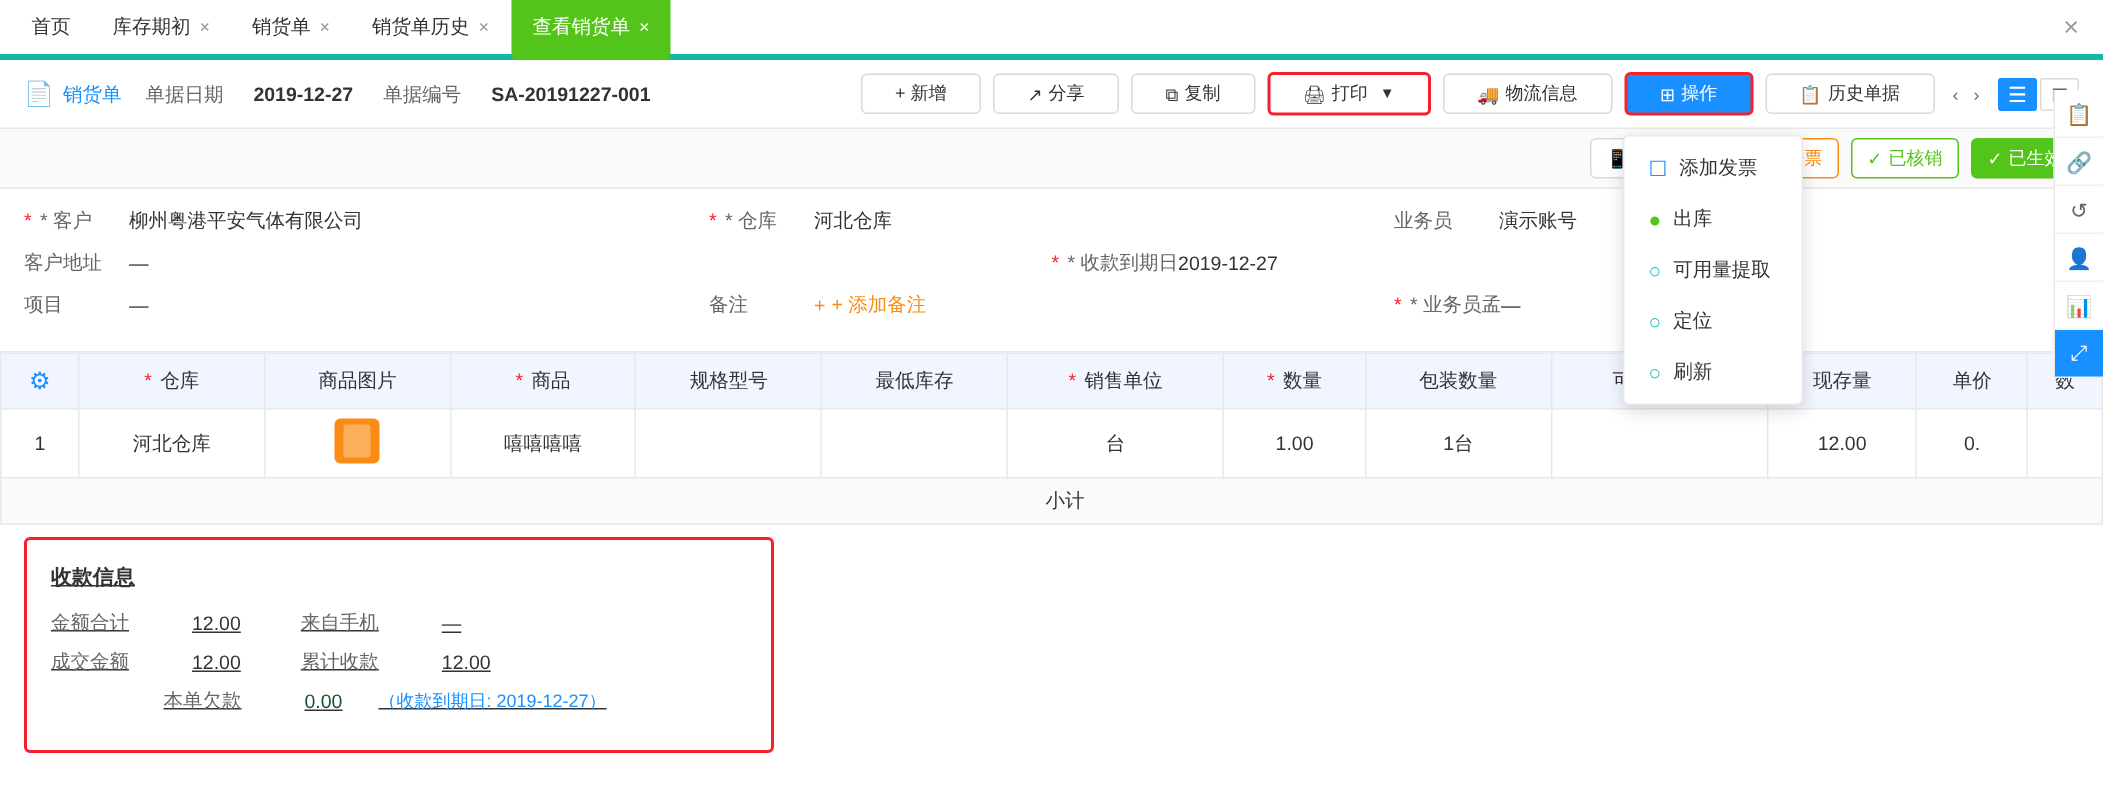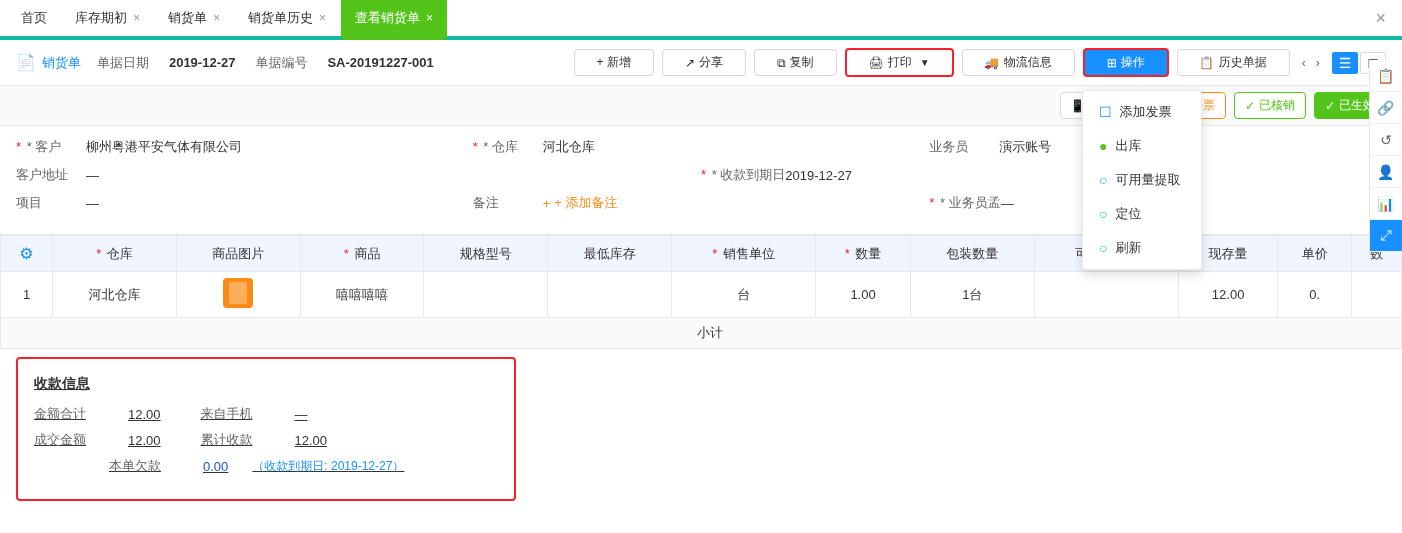--- a/index.html
+++ b/index.html
@@ -99,21 +99,21 @@
     
     .payment-section {
       margin: 8px 16px; border: 2px solid #f5222d; border-radius: 4px; padding: 16px;
       background: #fff; max-width: 500px; text-decoration: underline;
     }
     .payment-title { font-weight: bold; font-size: 14px; margin-bottom: 12px; }
     .payment-row { display: flex; align-items: center; margin-bottom: 8px; gap: 40px; }
     .payment-item { display: flex; align-items: center; gap: 24px; }
     .payment-label { color: #666; min-width: 70px; }
     .payment-value { color: #333; font-weight: 500; }
-    .payment-value.red { color: #1d4ed8; }
+    .payment-value.red { color: #14532d; }
     .payment-value.orange { color: #1890ff; font-size: 12px; }
 
     
     .dropdown-menu {
       position: absolute; top: 90px; right: 200px; background: #fff;
       border: 1px solid #e8e8e8; border-radius: 4px; box-shadow: 0 4px 12px rgba(0,0,0,0.15);
       z-index: 100; min-width: 120px; padding: 4px 0;
     }
     .dropdown-item {
       display: flex; align-items: center; gap: 8px; padding: 8px 16px;

